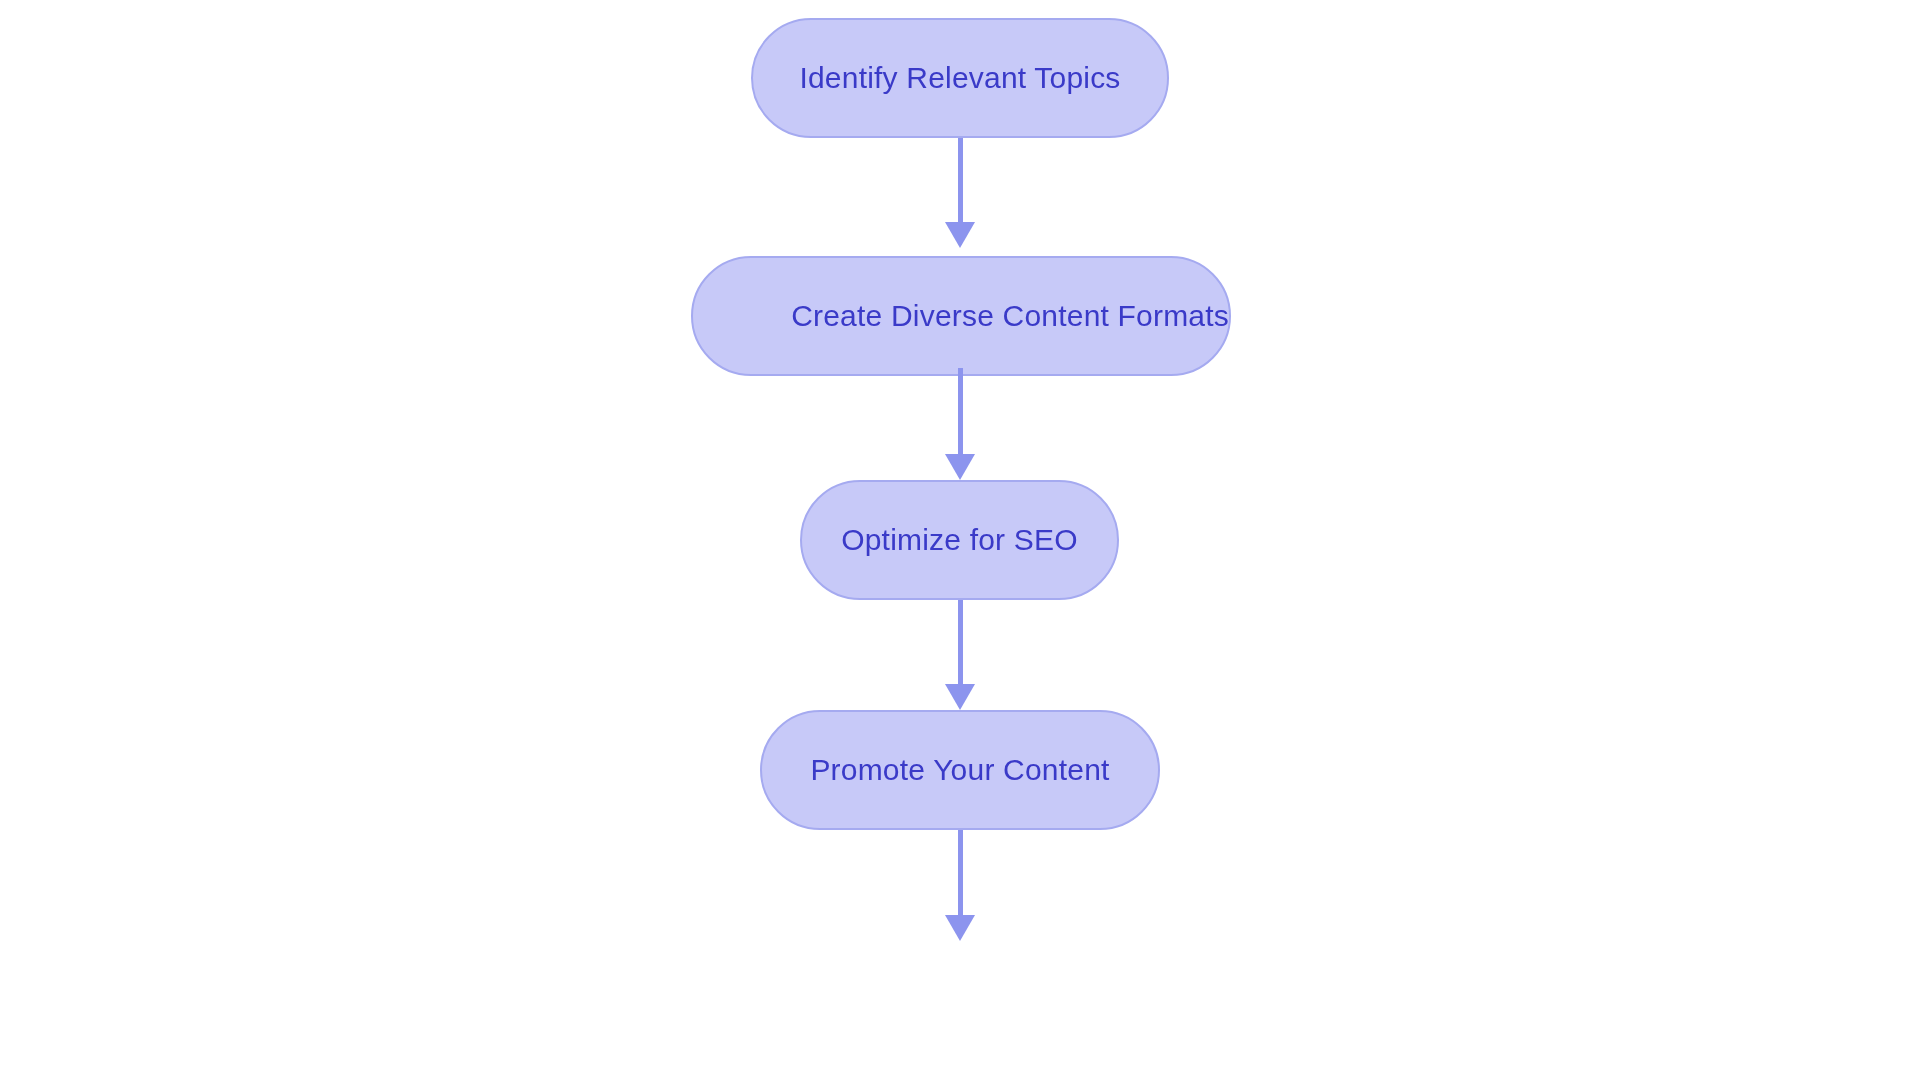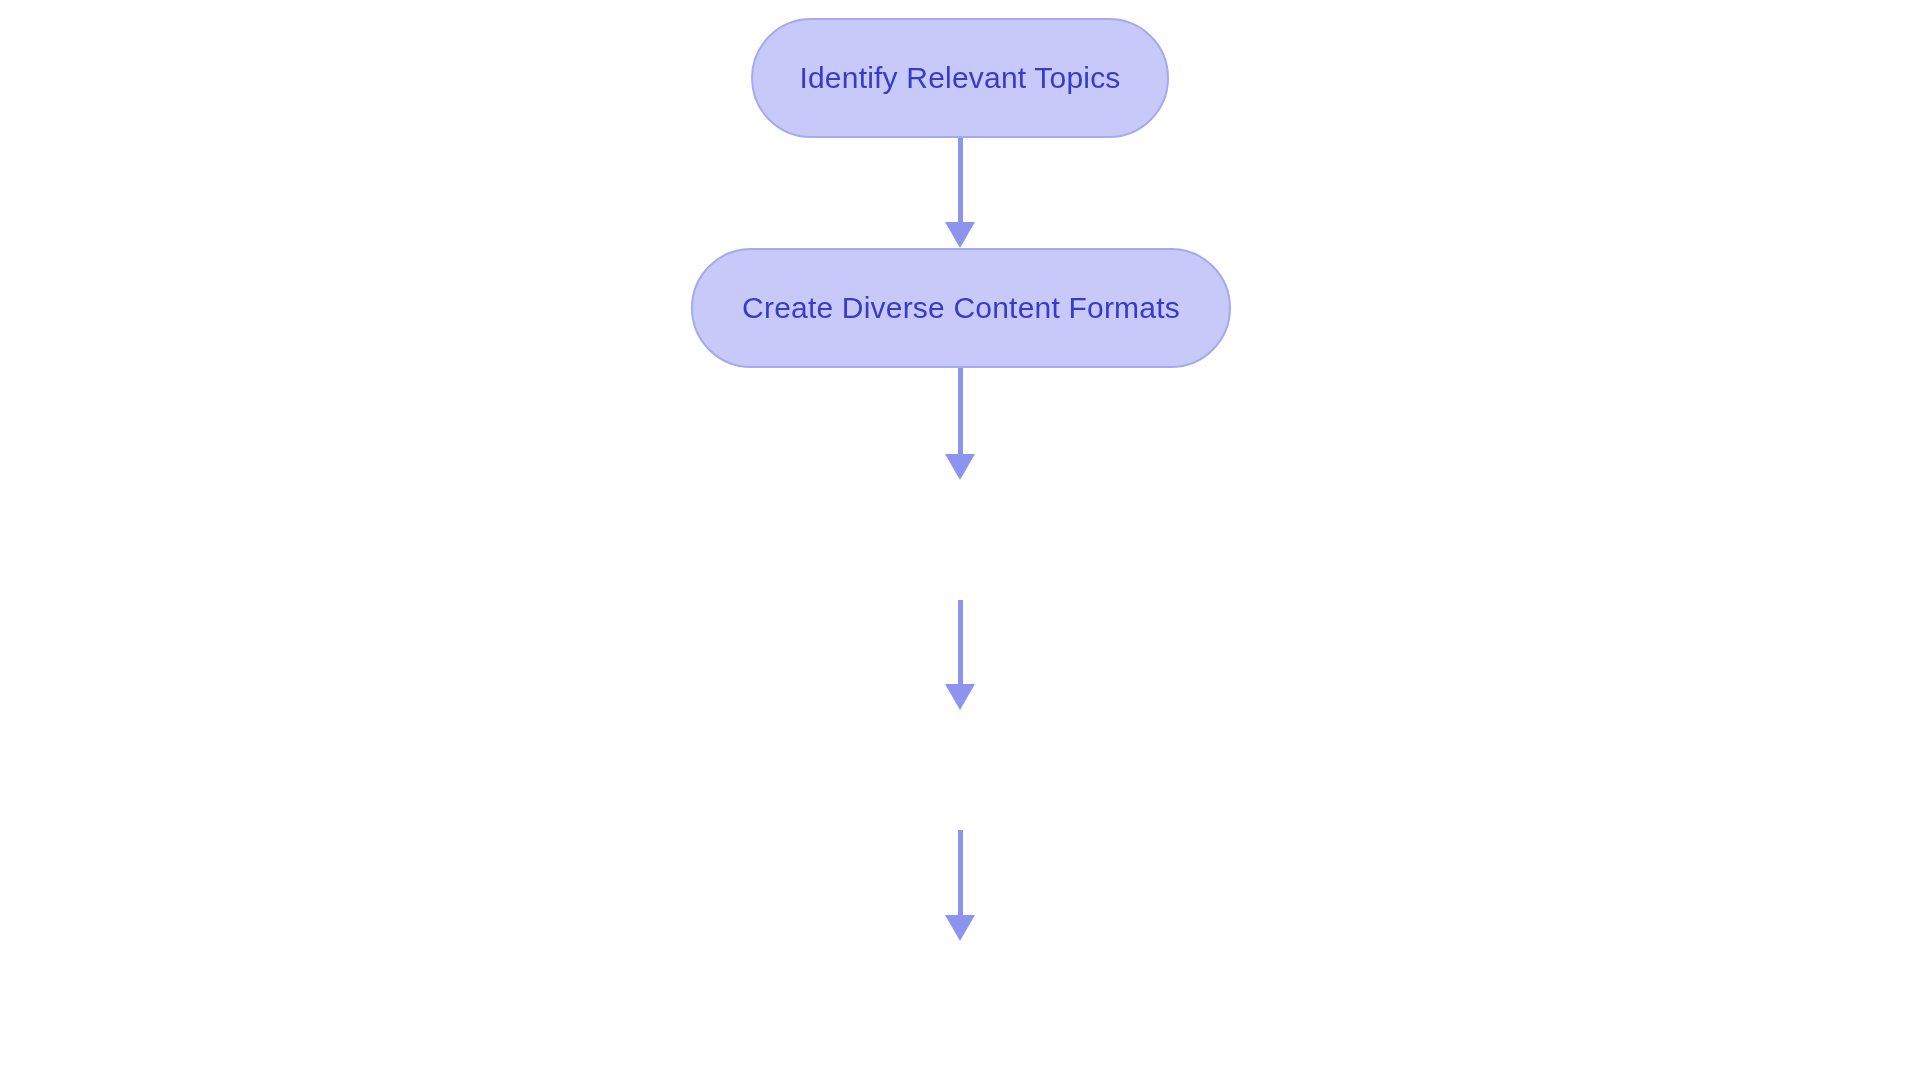--- a/index.html
+++ b/index.html
@@ -30,21 +30,21 @@
     display: flex;
     align-items: center;
     justify-content: center;
     color: var(--node-text);
     font-size: 30px;
     font-weight: 500;
     letter-spacing: 0.2px;
     white-space: nowrap;
   }
   .n1 { left: 751px; top: 18px;  width: 418px; }
-  .n2 { left: 691px; top: 248px; width: 540px; }
+  .n2 { left: 691px; top: 256px; width: 540px; justify-content: flex-end; }
   .n3 { left: 800px; top: 480px; width: 319px; }
   .n4 { left: 760px; top: 710px; width: 400px; }
   .n5 { left: 675px; top: 941px; width: 570px; }
 
   .arrow {
     position: absolute;
     left: 945px;
     width: 30px;
     display: flex;
     flex-direction: column;
@@ -82,26 +82,32 @@
 
   <div class="node n2">
     <span>Create Diverse Content Formats</span>
   </div>
 
   <div class="arrow a2">
     <div class="arrow-line"></div>
     <div class="arrow-head"></div>
   </div>
 
+  <div class="node n3">
+    <span>Optimize for SEO</span>
+  </div>
 
   <div class="arrow a3">
     <div class="arrow-line"></div>
     <div class="arrow-head"></div>
   </div>
 
+  <div class="node n4">
+    <span>Promote Your Content</span>
+  </div>
 
   <div class="arrow a4">
     <div class="arrow-line"></div>
     <div class="arrow-head"></div>
   </div>
 
 
 </div>
 
 </body></html>

